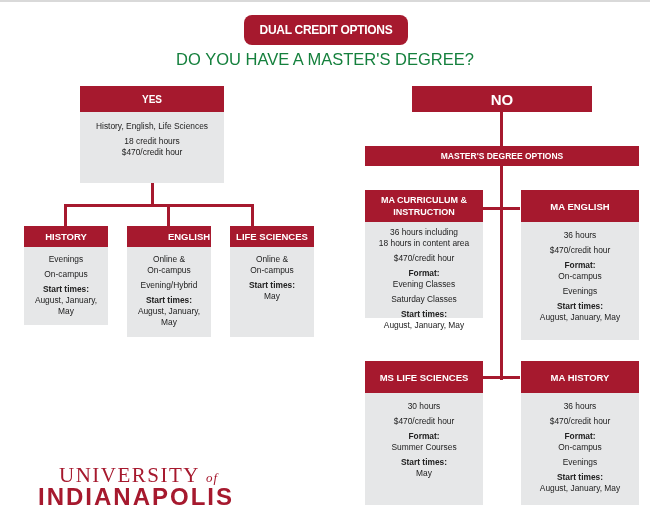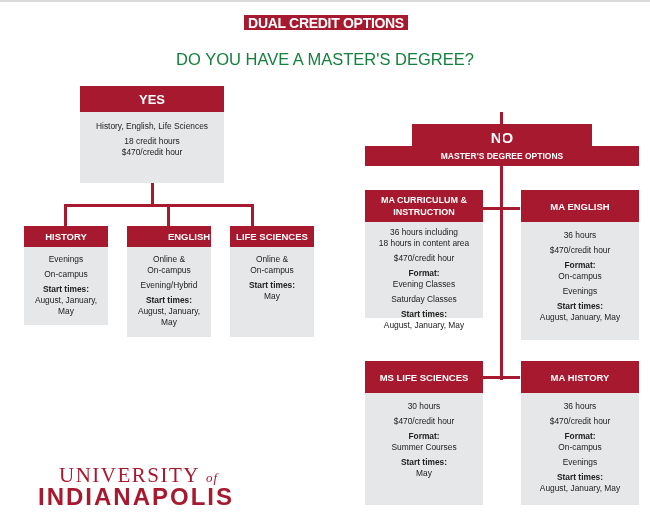--- a/index.html
+++ b/index.html
@@ -7,35 +7,35 @@
          font-family: "Liberation Sans", sans-serif; color: #1a1a1a; }
   .topline { position: absolute; left: 0; top: 0; width: 650px; height: 2px; background: #d9d9d9; }
   .abs { position: absolute; }
   .red { background: #a6192e; color: #fff; font-weight: bold; text-align: center;
          display: flex; align-items: center; justify-content: center; }
   .gray { background: #e6e7e8; text-align: center; font-size: 8.4px; line-height: 11px; color: #222; }
   .gray .b { font-weight: bold; }
   .gray p { margin: 0; }
   .gray .gap { height: 4px; }
   .line { position: absolute; background: #a6192e; }
-  .title { left: 244px; top: 15px; width: 164px; height: 15px; font-size: 14px; letter-spacing: -0.3px; }
+  .title { left: 244px; top: 15px; width: 164px; height: 30px; font-size: 12px; letter-spacing: -0.3px; border-radius: 8px; }
   .question { left: 0; top: 50px; width: 650px; text-align: center; font-size: 16.5px; letter-spacing: 0px; color: #15803d; }
   .logo1 { left: 12px; top: 463px; font-family: "Liberation Serif", serif; color: #a6192e; font-size: 21px; letter-spacing: 1.5px; margin-left: 47px; }
   .logo1 .of { font-style: italic; font-size: 13px; letter-spacing: 1px; }
   .logo2 { left: 38px; top: 483px; font-family: "Liberation Sans", sans-serif; color: #a6192e; font-weight: bold; font-size: 24px; letter-spacing: 2px; }
 </style>
 </head>
 <body>
 
 <div class="topline"></div>
 
 <div class="abs red title">DUAL CREDIT OPTIONS</div>
 <div class="abs question">DO YOU HAVE A MASTER'S DEGREE?</div>
 
-<div class="abs red" style="left:80px;top:86px;width:144px;height:26px;font-size:13px;">YES</div>
+<div class="abs red" style="left:80px;top:86px;width:144px;height:26px;font-size:10px;">YES</div>
 <div class="abs gray" style="left:80px;top:112px;width:144px;height:71px;padding-top:9px;">
   <p>History, English, Life Sciences</p>
   <div class="gap"></div>
   <p>18 credit hours</p>
   <p>$470/credit hour</p>
 </div>
 
 <div class="line" style="left:151px;top:183px;width:3px;height:22px;"></div>
 <div class="line" style="left:64px;top:204px;width:189px;height:3px;"></div>
 <div class="line" style="left:64px;top:204px;width:3px;height:23px;"></div>
@@ -67,21 +67,21 @@
 
 <div class="abs red" style="left:230px;top:226px;width:84px;height:21px;font-size:9.5px;">LIFE SCIENCES</div>
 <div class="abs gray" style="left:230px;top:247px;width:84px;height:90px;padding-top:7px;">
   <p>Online &amp;</p>
   <p>On-campus</p>
   <div class="gap"></div>
   <p class="b">Start times:</p>
   <p>May</p>
 </div>
 
-<div class="abs red" style="left:412px;top:86px;width:180px;height:26px;font-size:15px;margin-top:38px;">NO</div>
+<div class="abs red" style="left:412px;top:86px;width:180px;height:26px;font-size:15px;">NO</div>
 <div class="line" style="left:500px;top:112px;width:3px;height:34px;"></div>
 <div class="abs red" style="left:365px;top:146px;width:274px;height:20px;font-size:8.5px;">MASTER'S DEGREE OPTIONS</div>
 <div class="line" style="left:500px;top:166px;width:3px;height:214px;"></div>
 <div class="line" style="left:482px;top:207px;width:38px;height:3px;"></div>
 <div class="line" style="left:482px;top:376px;width:38px;height:3px;"></div>
 
 <div class="abs red" style="left:365px;top:190px;width:118px;height:32px;font-size:9px;flex-direction:column;line-height:12px;">
   <span>MA CURRICULUM &amp;</span>
   <span>INSTRUCTION</span>
 </div>

